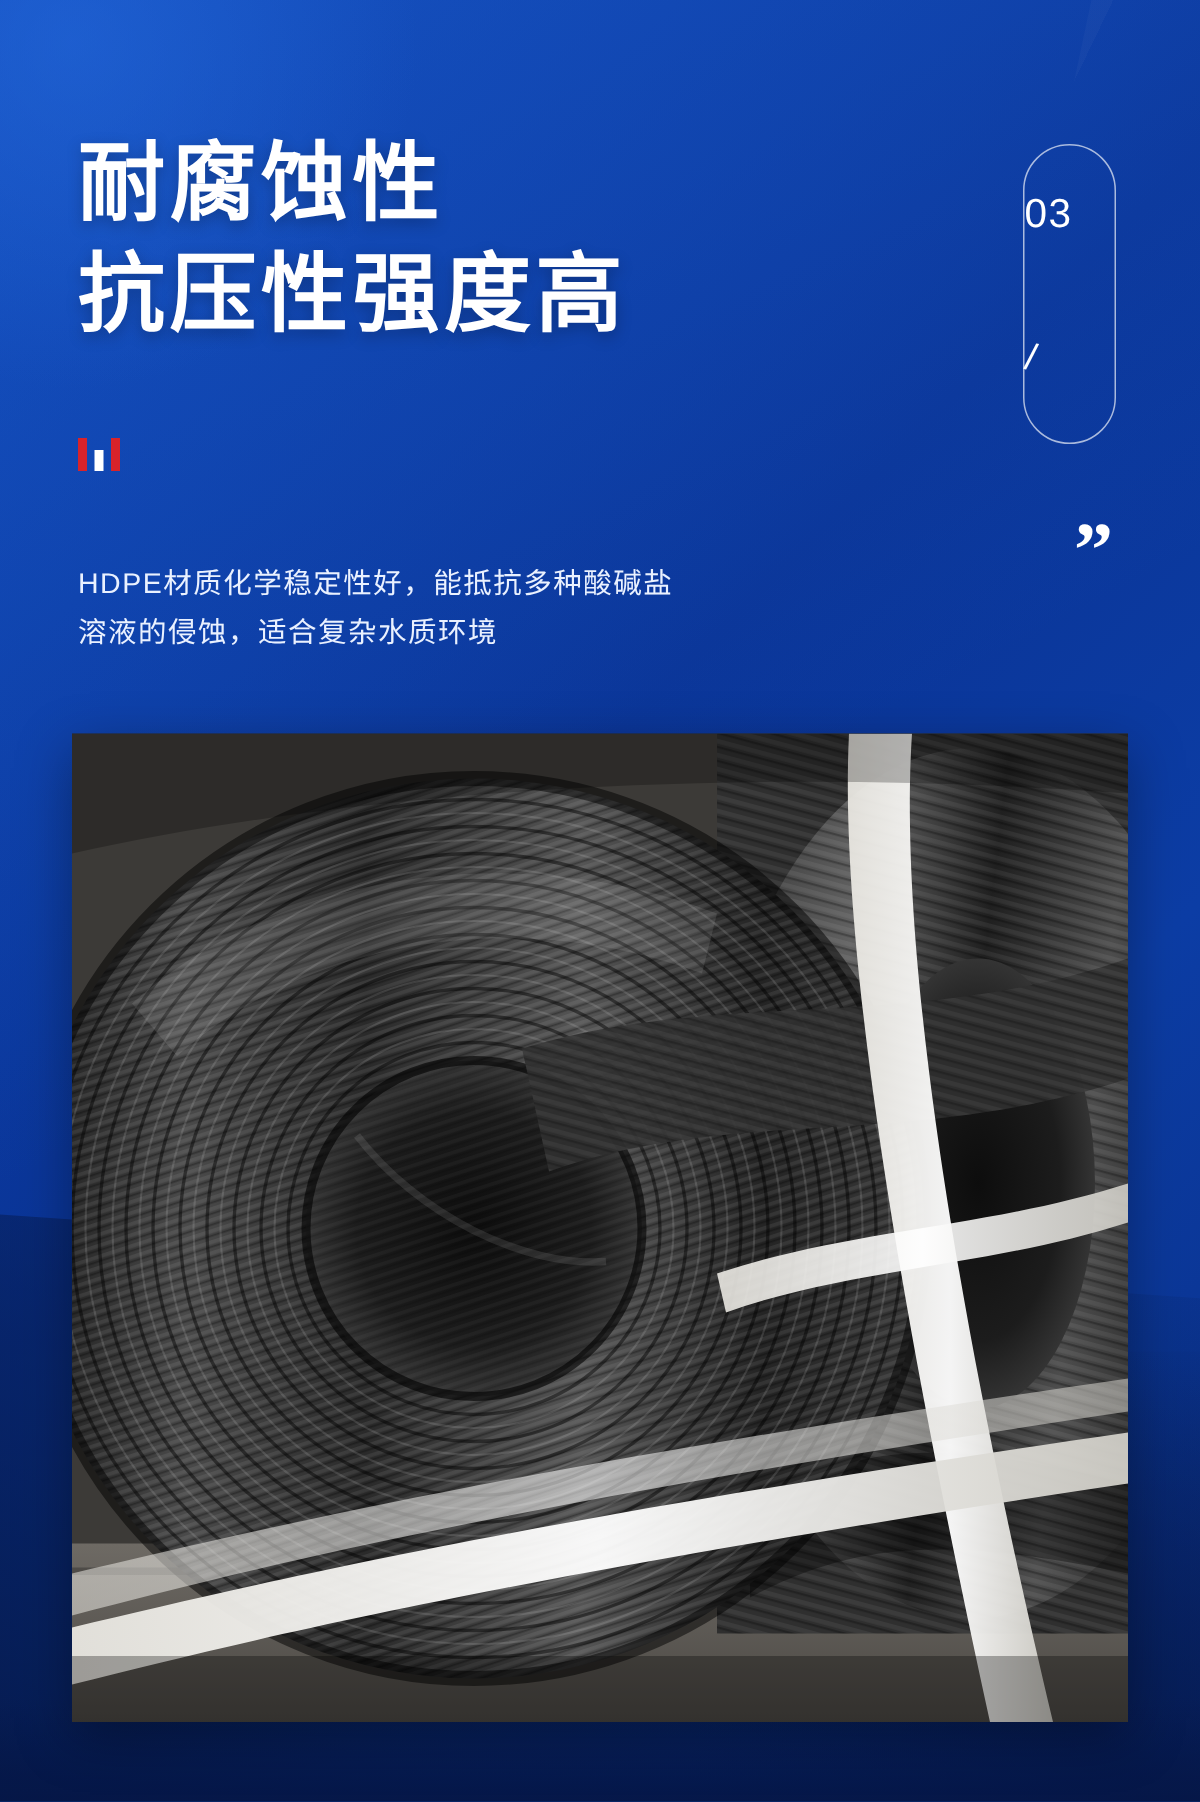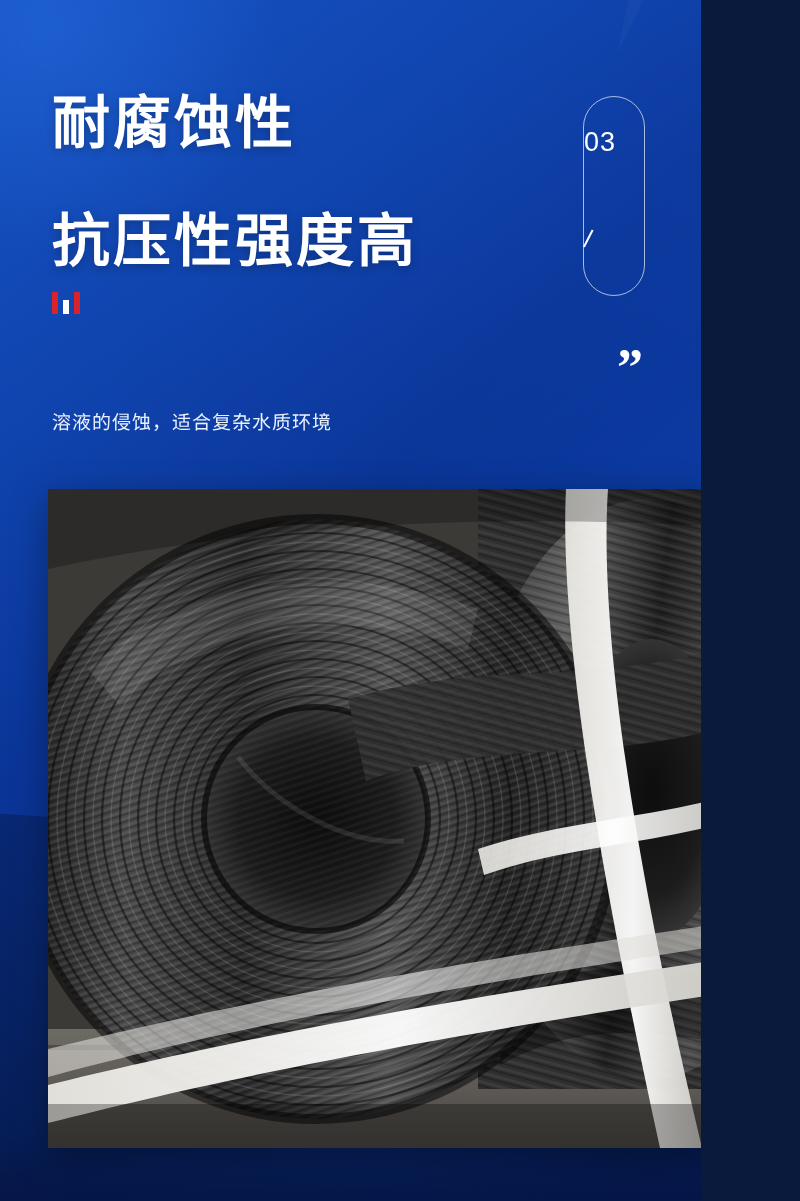--- a/index.html
+++ b/index.html
@@ -3,21 +3,21 @@
 <meta charset="utf-8">
 <title>HDPE</title>
 <style>
   html, body {
     margin: 0;
     padding: 0;
     background: #0a1a3c;
   }
   .page {
     position: relative;
-    width: 701px;
+    width: 800px;
     height: 1201px;
     overflow: hidden;
     background: #0b3fa8;
     font-family: "Liberation Sans", "DejaVu Sans", sans-serif;
   }
   
   .bg-base {
     position: absolute;
     inset: 0;
     background: linear-gradient(135deg, #0e46b4 0%, #0a3496 45%, #0c3da5 70%, #0a2f86 100%);
@@ -84,21 +84,21 @@
   }
   .title {
     color: #ffffff;
     font-size: 58px;
     font-weight: bold;
     letter-spacing: 3px;
     line-height: 1.28;
     margin: 0;
     text-shadow: 0 3px 10px rgba(0,0,0,0.25);
   }
-  .title-line2 { display:block;margin-top:44px; }
+  .title-line2 { display:block; }
 
   .accent-marks {
     position: absolute;
     left: 0;
     top: 206px;
     display: flex;
     gap: 5px;
     align-items: flex-end;
   }
   .accent-marks i {
@@ -198,21 +198,21 @@
       <span class="title-line2">抗压性强度高</span>
     </h1>
 
     <div class="accent-marks">
       <i class="m1"></i>
       <i class="m2"></i>
       <i class="m3"></i>
     </div>
 
     <p class="subtitle">
-      <br>
+      <span>HDPE材质化学稳定性好，能抵抗多种酸碱盐</span><br>
       <span>溶液的侵蚀，适合复杂水质环境</span>
     </p>
   </div>
 
   <div class="badge">
     <span class="badge-num">03</span>
     <span class="badge-slash">/</span>
   </div>
 
   <div class="quote-mark">”</div>

